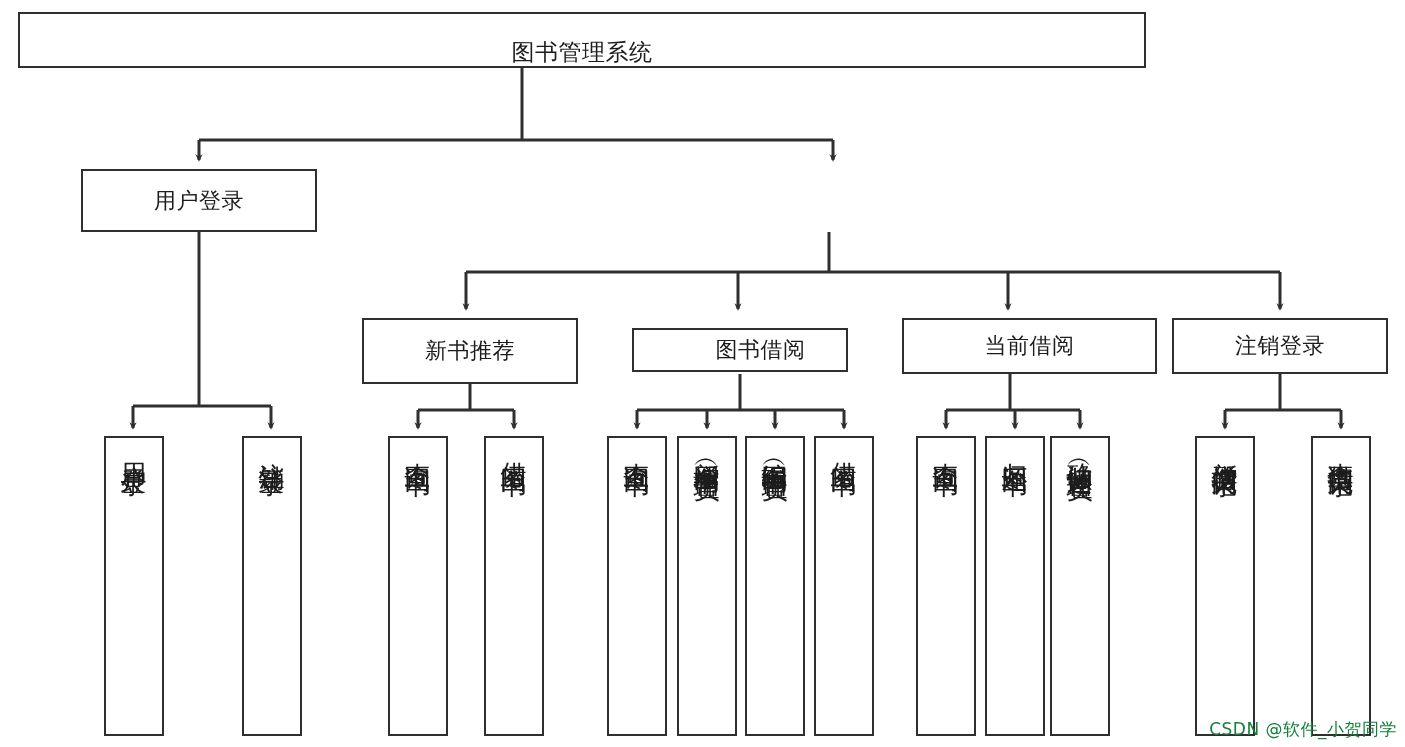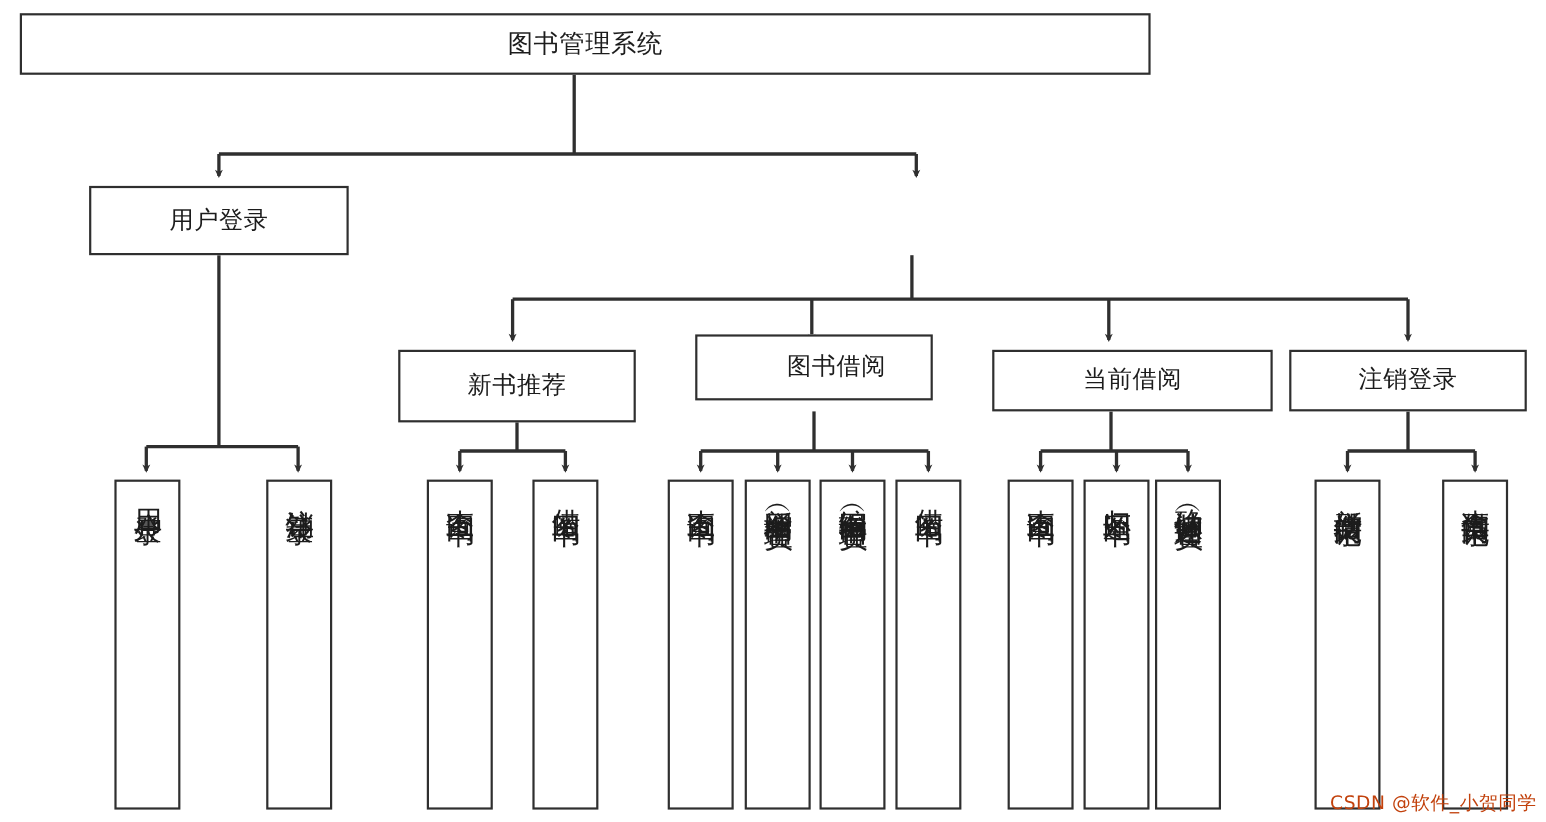--- a/index.html
+++ b/index.html
@@ -60,21 +60,21 @@
     text-align:left;
   }
   .node.leaf.tall-text .node-label{
     letter-spacing:2px;
   }
   .watermark{
     position:absolute;
     right:8px;
     bottom:6px;
     font-size:17px;
-    color:#c2410c;
+    color:#15803d;
     letter-spacing:0.5px;
     z-index:5;
     white-space:nowrap;
     font-family:"DejaVu Sans","Liberation Sans",sans-serif;
   }
 </style>
 </head>
 <body>
 
 <div id="canvas">
@@ -122,32 +122,32 @@
       <path d="M1015,410 L1015,428" marker-end="url(#arrow)"></path>
       <path d="M1080,410 L1080,428" marker-end="url(#arrow)"></path>
 
       <path d="M1280,374 L1280,410"></path>
       <path d="M1225,410 L1341,410"></path>
       <path d="M1225,410 L1225,428" marker-end="url(#arrow)"></path>
       <path d="M1341,410 L1341,428" marker-end="url(#arrow)"></path>
     </g>
   </svg>
 
-  <div class="node horiz root" style="left:18px;top:12px;width:1028px;height:56px;">
+  <div class="node horiz root" style="left:18px;top:12px;width:1128px;height:56px;align-items:flex-end;">
     <span class="node-label">图书管理系统</span>
   </div>
 
   <div class="node horiz" style="left:81px;top:169px;width:236px;height:63px;">
     <span class="node-label">用户登录</span>
   </div>
 
   <div class="node horiz" style="left:362px;top:318px;width:216px;height:66px;">
     <span class="node-label">新书推荐</span>
   </div>
-  <div class="node horiz" style="left:632px;top:304px;width:216px;height:60px;padding-left:41px;">
+  <div class="node horiz" style="left:632px;top:328px;width:216px;height:44px;padding-left:41px;">
     <span class="node-label">图书借阅</span>
   </div>
   <div class="node horiz" style="left:902px;top:318px;width:255px;height:56px;">
     <span class="node-label">当前借阅</span>
   </div>
   <div class="node horiz" style="left:1172px;top:318px;width:216px;height:56px;">
     <span class="node-label">注销登录</span>
   </div>
 
   <div class="node leaf" style="left:104px;top:436px;width:60px;height:300px;">

